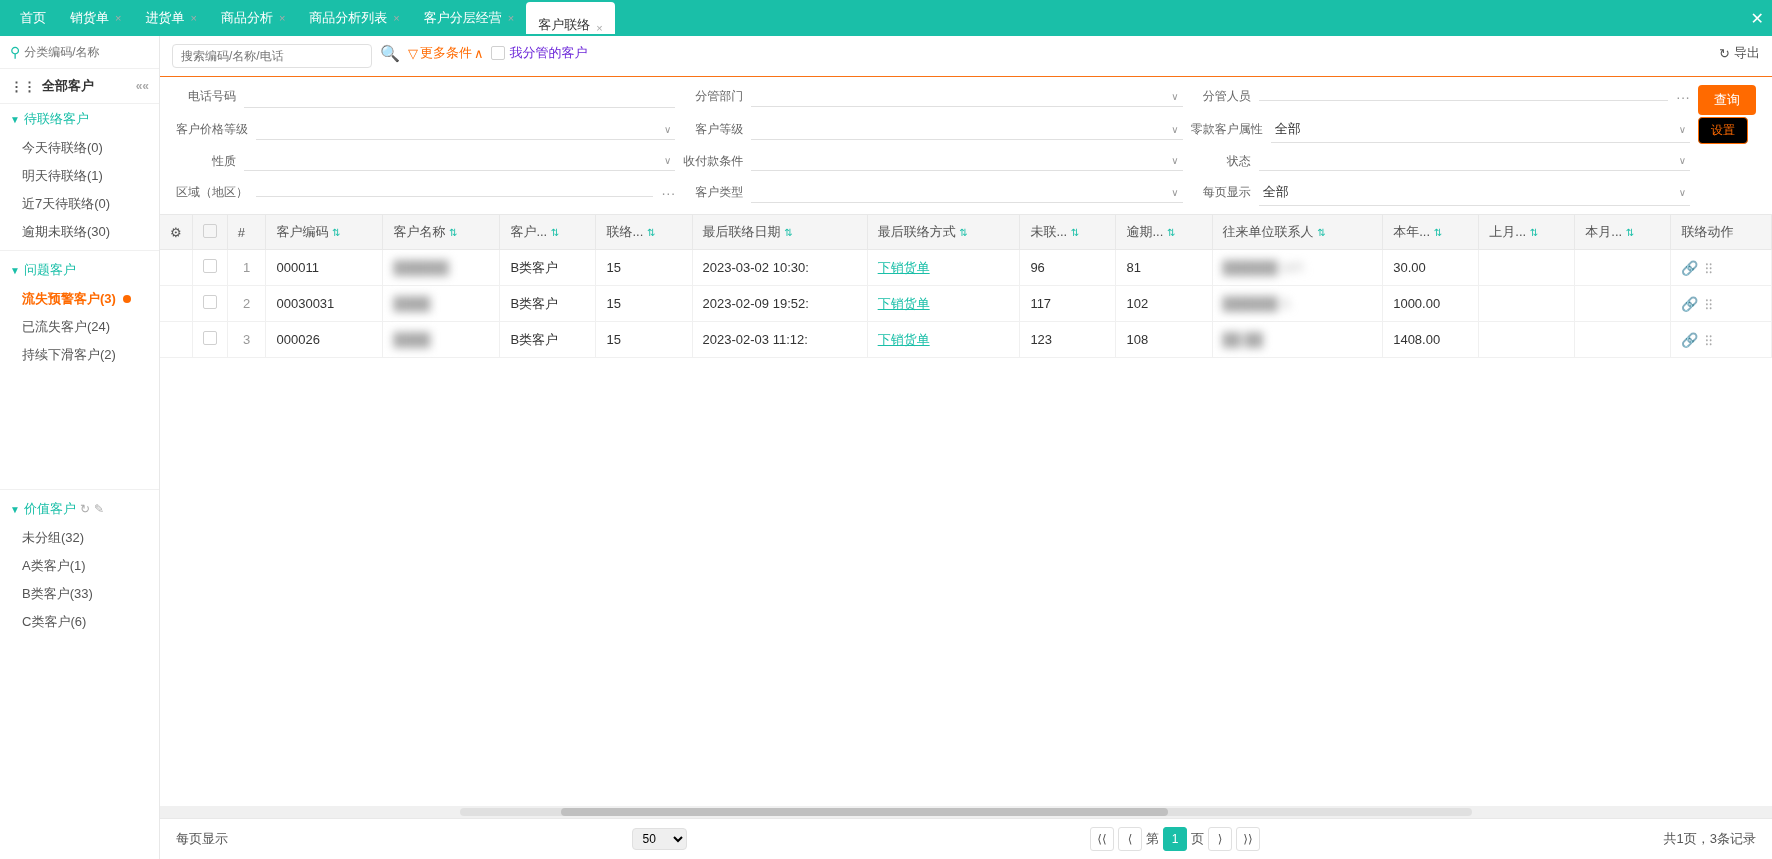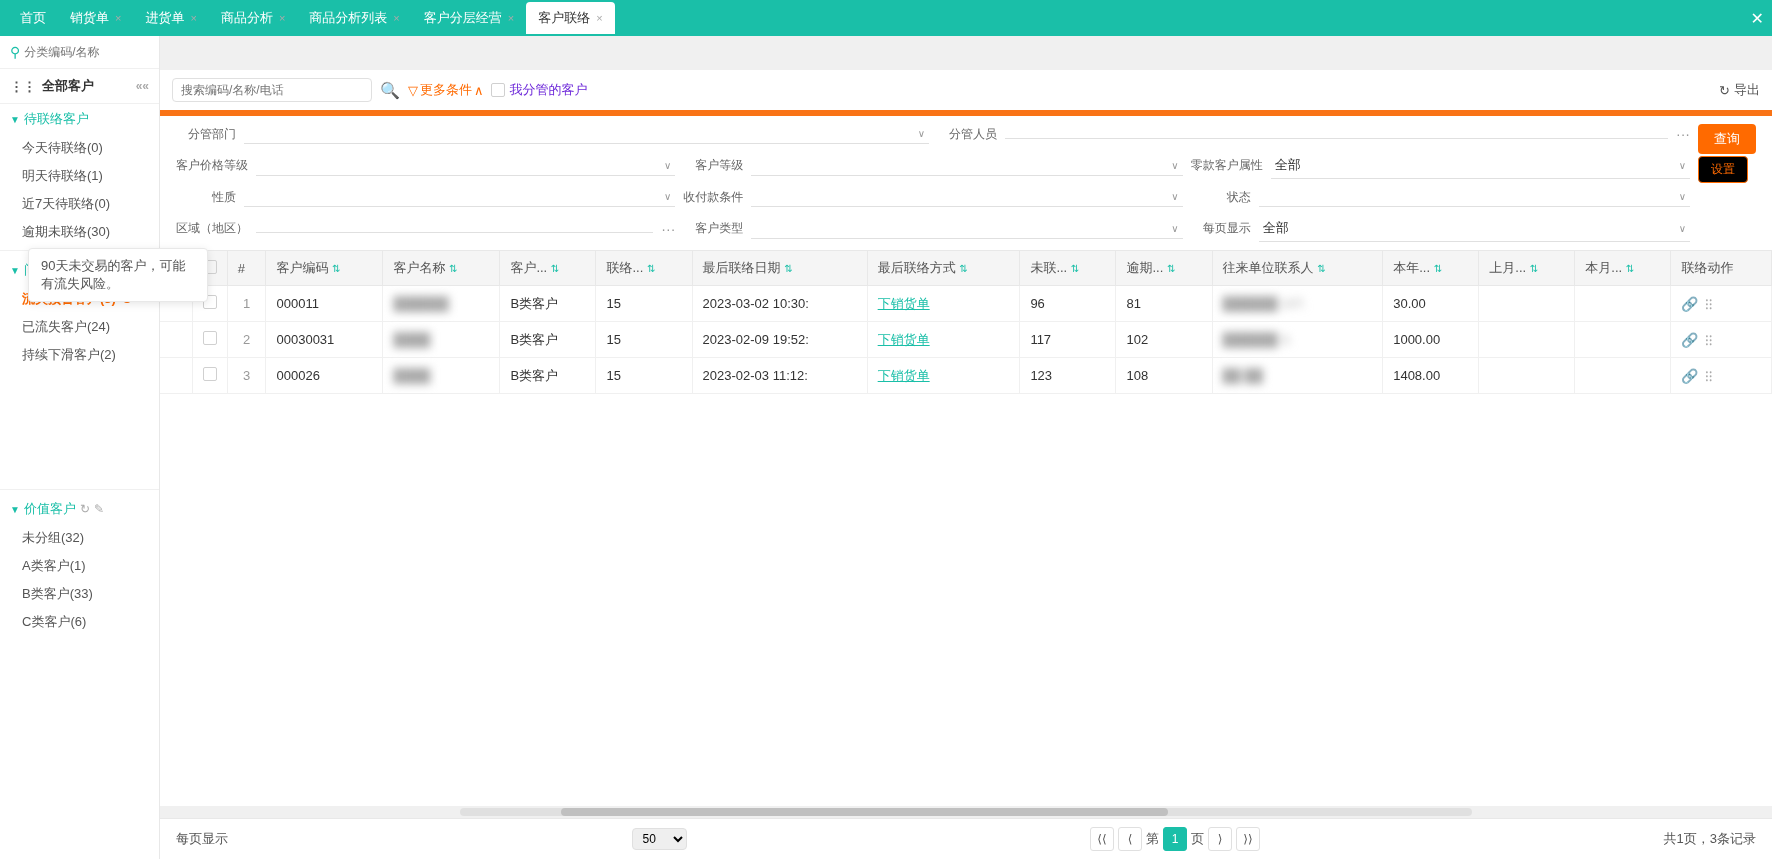--- a/index.html
+++ b/index.html
@@ -20,20 +20,21 @@
       height: 32px;
       color: #fff;
       cursor: pointer;
       font-size: 13px;
       white-space: nowrap;
     }
     .top-tab.active {
       background: #fff;
       color: #333;
       border-radius: 4px 4px 0 0;
+      align-items: flex-end;
     }
     .top-tab .close-icon {
       margin-left: 6px;
       font-size: 11px;
       color: #aaa;
     }
     .top-tab.home {
       background: transparent;
       color: #fff;
     }
@@ -134,24 +135,23 @@
       display: flex;
       flex-direction: column;
       overflow: hidden;
     }
 
     
     .filter-bar {
       background: #fff;
       padding: 8px 12px;
       display: flex;
-      align-items: center;
-      border-bottom: 6px solid #f97316;
+      align-items: flex-start;
+      border-bottom: 1px solid #f97316;
       gap: 8px;
-      margin-top: 34px;
     }
     .filter-search-input {
       border: 1px solid #e0e0e0;
       border-radius: 4px;
       padding: 4px 8px;
       font-size: 12px;
       width: 200px;
       outline: none;
       color: #999;
     }
@@ -513,23 +513,20 @@
       <span>流失预警客户(3)</span>
       <span class="dot"></span>
     </div>
     <div class="sidebar-item">
       <span>已流失客户(24)</span>
     </div>
     <div class="sidebar-item">
       <span>持续下滑客户(2)</span>
     </div>
 
-    <div class="tooltip-box">
-      <span>90天未交易的客户，可能有流失风险。</span>
-    </div>
 
     <div class="segment-line" style="margin-top: 120px;"></div>
 
     <div class="sidebar-group-title" style="position: relative; z-index: 200;">
       <span class="arrow">▼</span>
       <span>价值客户</span>
       <span style="margin-left: 4px; font-size: 12px; color: #aaa;">↻</span>
       <span style="margin-left: 4px; font-size: 12px; color: #aaa;">✎</span>
     </div>
     <div class="sidebar-item" style="position: relative; z-index: 200;">
@@ -564,20 +561,24 @@
         <span>↻</span>
         <span>导出</span>
       </div>
     </div>
 
     <div class="advanced-filter">
       <div style="display: flex; gap: 8px; align-items: flex-start;">
         <div style="flex: 1;">
 
           <div class="filter-row">
+            <div class="filter-field">
+              <span class="filter-label">电话号码</span>
+              <input class="filter-input" type="text" style="">
+            </div>
             <div class="filter-field">
               <span class="filter-label">分管部门</span>
               <div class="filter-select">
                 <span></span>
                 <span class="down-arrow">∨</span>
               </div>
             </div>
             <div class="filter-field">
               <span class="filter-label">分管人员</span>
               <div class="filter-select">

